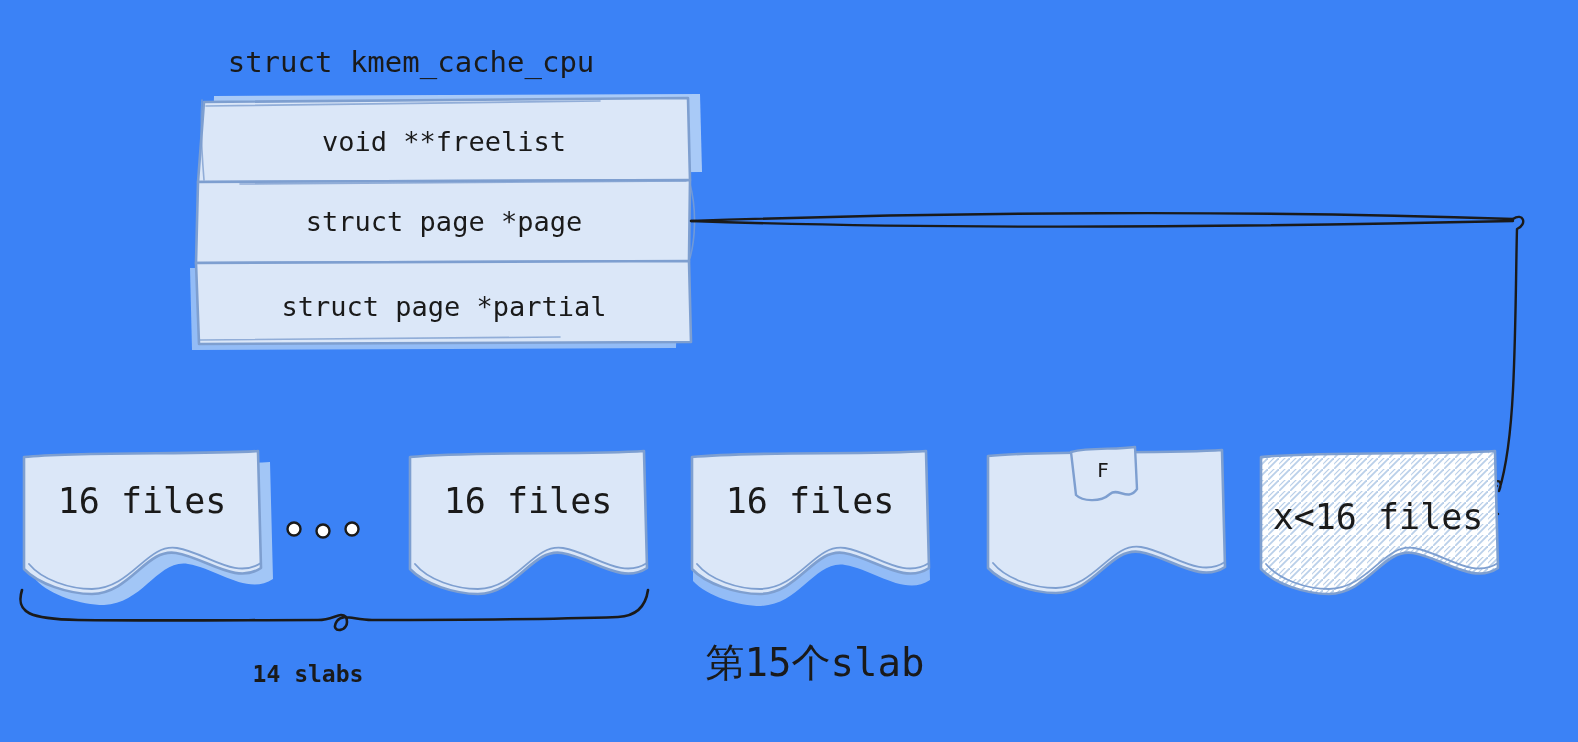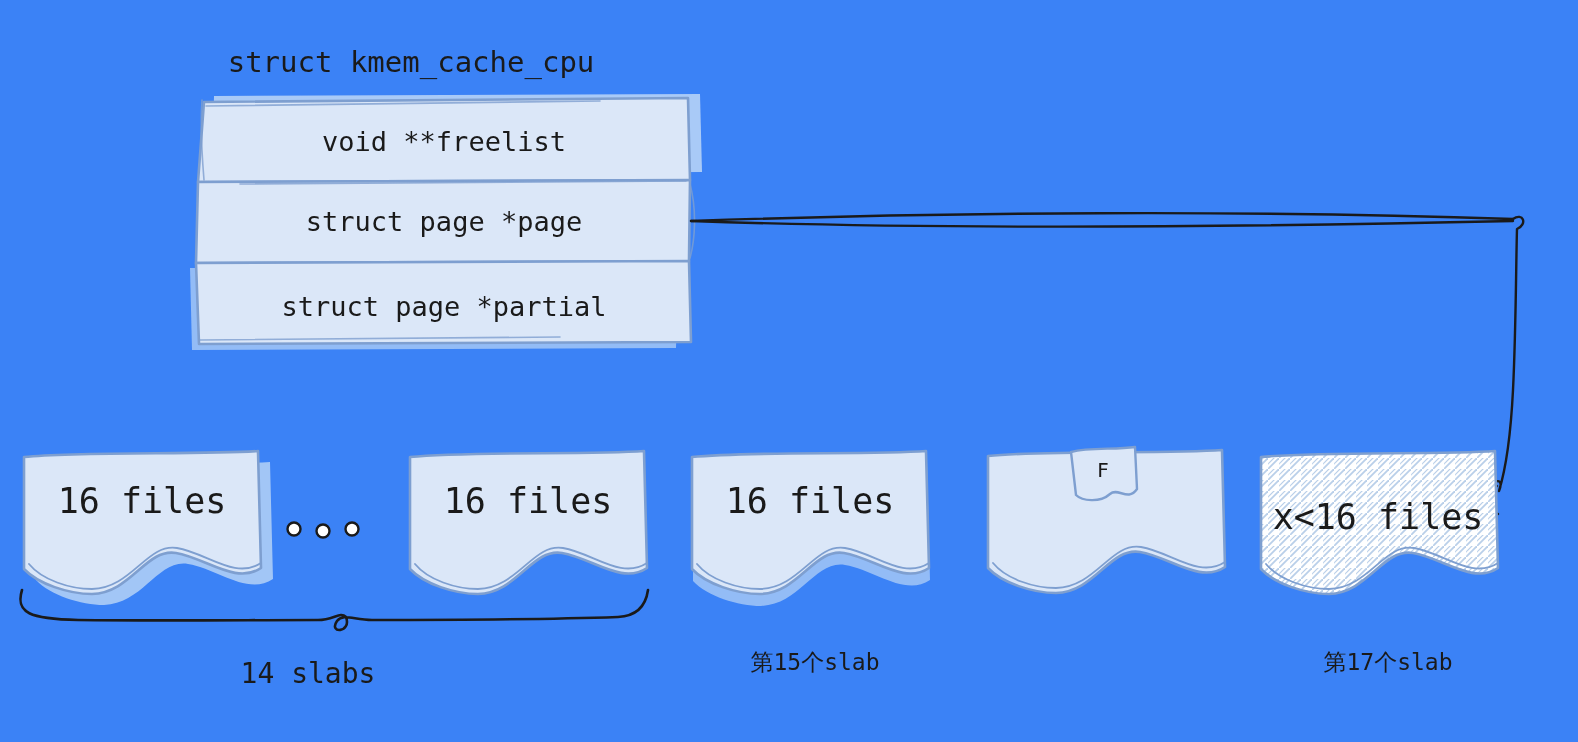--- a/index.html
+++ b/index.html
@@ -16,22 +16,22 @@
     color:var(--ink);background:#3b82f6;
   }
   .stage svg{position:absolute;left:0;top:0;}
   .t{
     position:absolute;transform:translate(-50%,-50%);
     white-space:nowrap;line-height:1;
   }
   .title{font-size:29px;}
   .field{font-size:27px;}
   .slab-label{font-size:35px;}
-  .caption{font-size:23px;}
-  .brace-label{font-size:28px;}
+  .caption{font-size:39px;}
+  .brace-label{font-size:23px;font-weight:bold;}
   .tab-label{font-size:20px;font-family:"DejaVu Sans","Liberation Sans",sans-serif;}
 </style>
 </head>
 <body>
 
 <div class="stage">
 
   <svg width="1578" height="742" viewBox="0 0 1578 742">
     <defs>
       <pattern id="hatch" patternUnits="userSpaceOnUse" width="11" height="11">
@@ -105,15 +105,14 @@
   <div class="t field" style="left:444px;top:306px">struct page *partial</div>
 
   <div class="t slab-label" style="left:142px;top:501px">16 files</div>
   <div class="t slab-label" style="left:528px;top:501px">16 files</div>
   <div class="t slab-label" style="left:810px;top:501px">16 files</div>
   <div class="t tab-label" style="left:1103px;top:470px">F</div>
   <div class="t slab-label" style="left:1378px;top:517px">x&lt;16 files</div>
 
   <div class="t brace-label" style="left:308px;top:674px">14 slabs</div>
   <div class="t caption" style="left:815px;top:662px">第15个slab</div>
-  <div class="t caption" style="left:1388px;top:662px">第17个slab</div>
 
 </div>
 
 </body></html>

